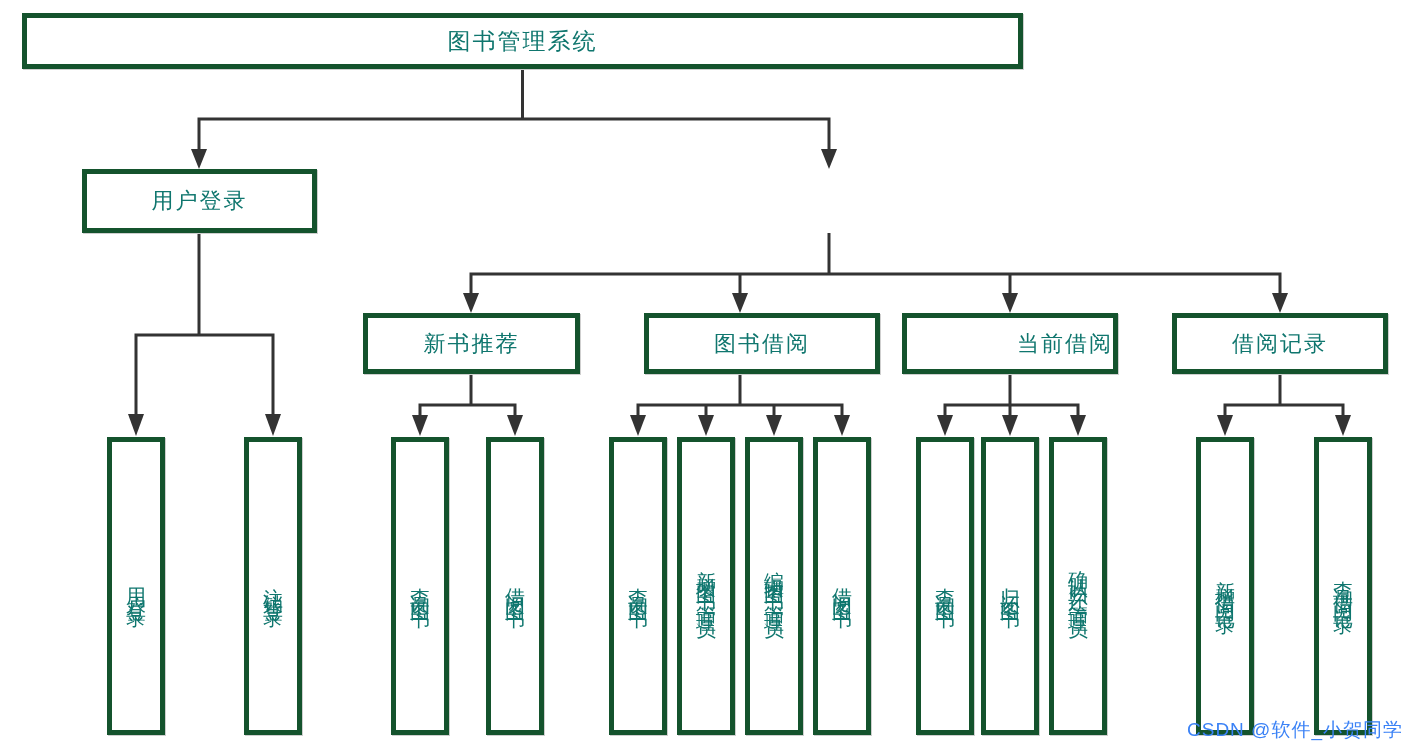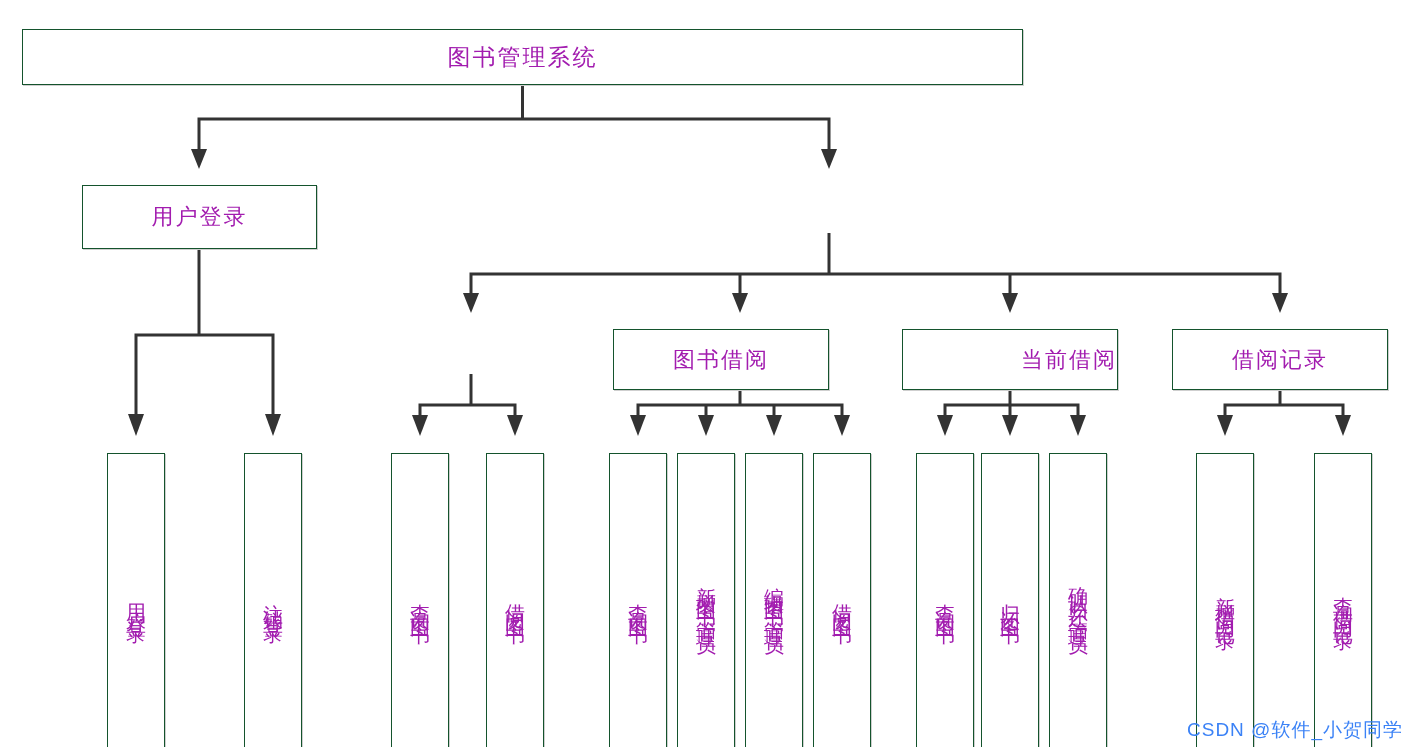--- a/index.html
+++ b/index.html
@@ -18,30 +18,29 @@
   #wires {
     position: absolute;
     left: 0; top: 0;
     width: 1405px; height: 747px;
     z-index: 1;
   }
   .box {
     position: absolute;
     box-sizing: border-box;
     background: #ffffff;
-    border: 1px solid #14532d;
+    border: 5px solid #14532d;
     box-shadow: 1px 1px 0 #cfcfcf;
-    color: #a21caf;
+    color: #0f766e;
     display: flex;
     align-items: center;
     justify-content: center;
     z-index: 2;
     text-align: center;
     line-height: 1.25;
-    margin-top: 16px;
   }
   .h-box {
     font-size: 22px;
     letter-spacing: 2px;
     white-space: nowrap;
   }
   .v-box {
     writing-mode: vertical-rl;
     text-orientation: upright;
     font-size: 20px;
@@ -122,21 +121,24 @@
   </svg>
 
   <div class="box h-box root-box" style="left:22px; top:13px; width:1001px; height:56px;">
     <span>图书管理系统</span>
   </div>
 
   <div class="box h-box" style="left:82px; top:169px; width:235px; height:64px;">
     <span>用户登录</span>
   </div>
 
-  <div class="box h-box" style="left:613px; top:313px; width:216px; height:61px;font-family:Liberation Serif, serif;">
+  <div class="box h-box" style="left:363px; top:313px; width:217px; height:61px;">
+    <span>新书推荐</span>
+  </div>
+  <div class="box h-box" style="left:644px; top:313px; width:236px; height:61px;font-family:Liberation Serif, serif;">
     <span>图书借阅</span>
   </div>
   <div class="box h-box" style="left:902px; top:313px; width:216px; height:61px;justify-content:flex-end;">
     <span>当前借阅</span>
   </div>
   <div class="box h-box" style="left:1172px; top:313px; width:216px; height:61px;">
     <span>借阅记录</span>
   </div>
 
   <div class="box v-box" style="left:107px; top:437px; width:58px; height:298px;">

